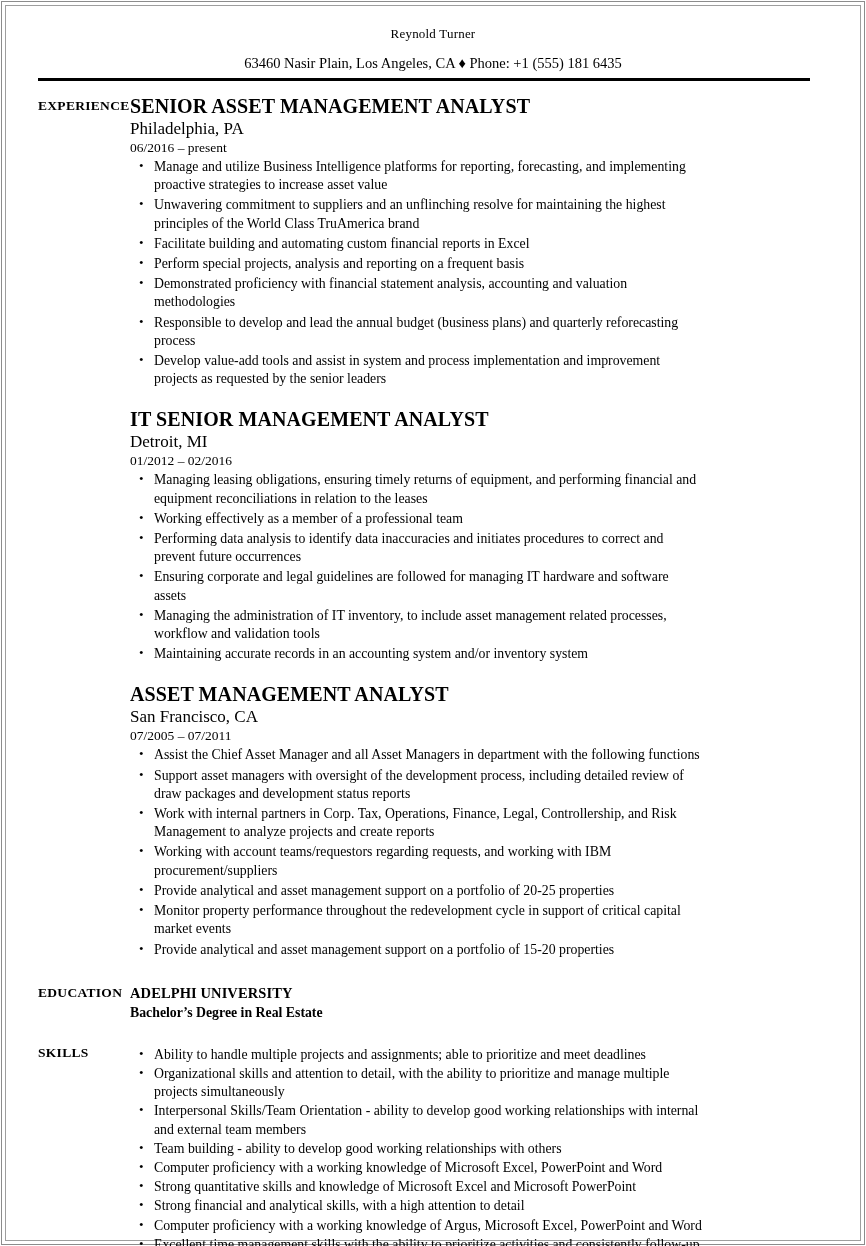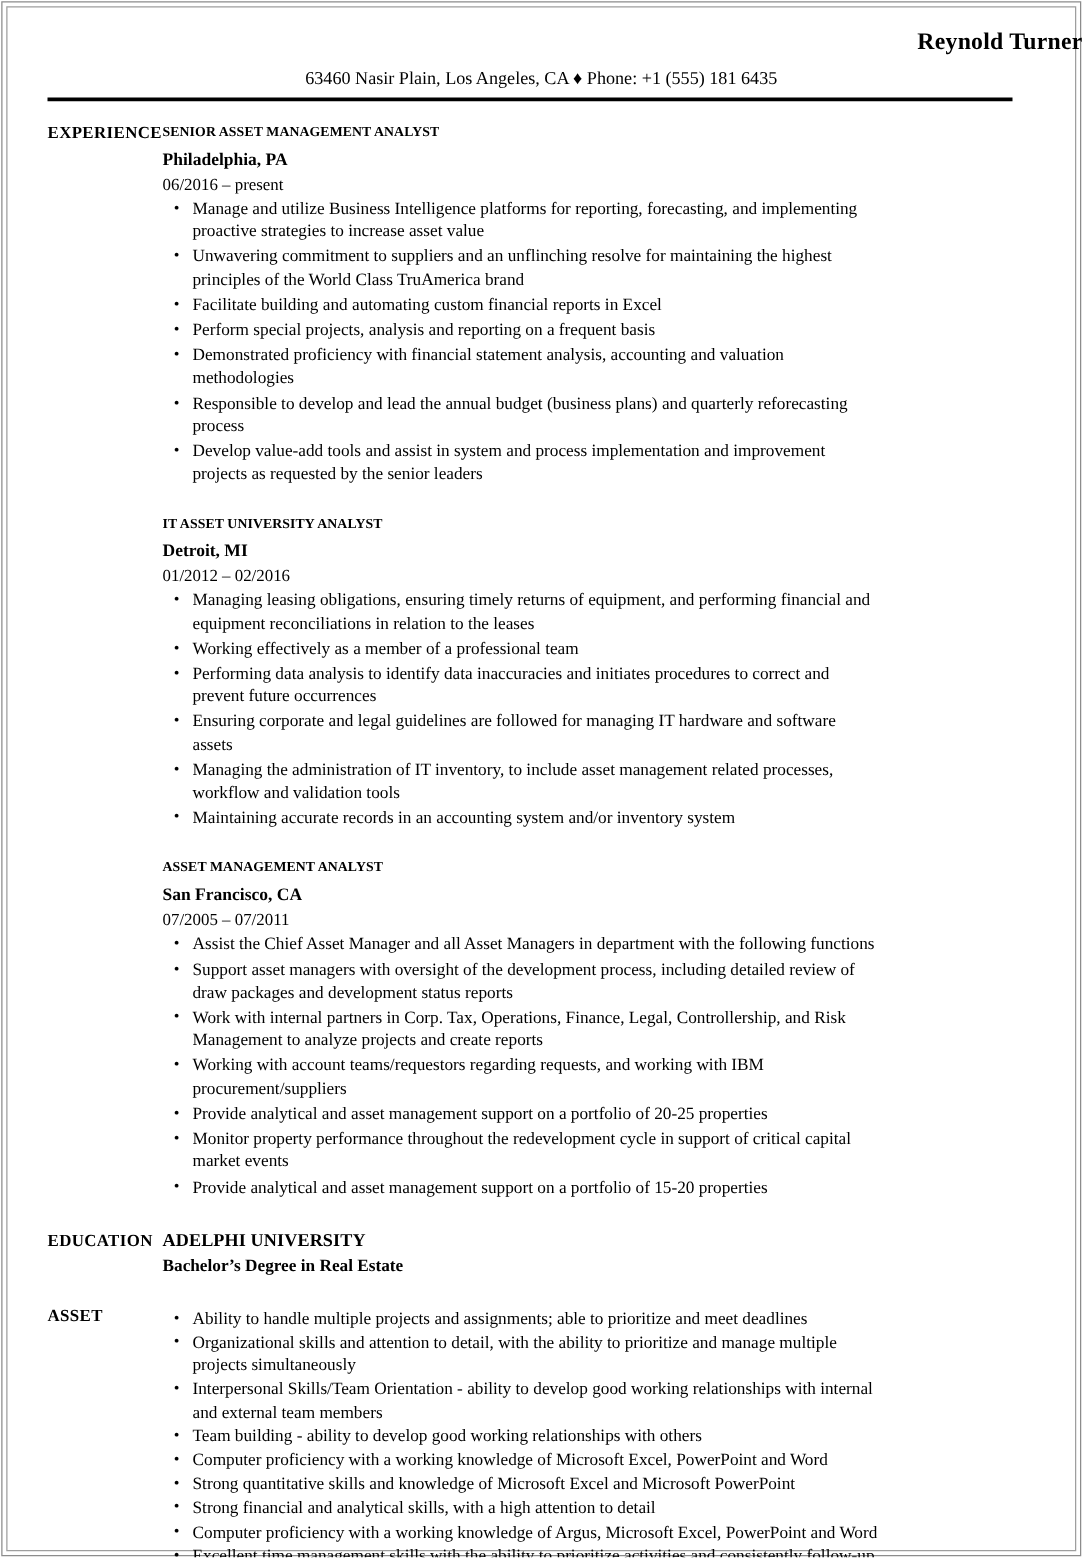--- a/index.html
+++ b/index.html
@@ -41,25 +41,24 @@
     left: 0; top: 0;
     width: 866px;
   }
 
   
   .hdr {
     text-align: center;
     padding-top: 22px;
   }
   .hdr-name {
-    font-size: 19px;
-    font-weight: bold;
+    font-size: 13px;
+    font-weight: normal;
     letter-spacing: 0.2px;
     line-height: 24px;
-    text-align: right;
   }
   .hdr-contact {
     font-size: 14.5px;
     font-weight: normal;
     line-height: 20px;
     margin-top: 7px;
   }
   .hdr-rule {
     margin: 5px 0 0 38px;
     width: 772px;
@@ -91,28 +90,28 @@
   }
 
   #experience-section { padding-top: 16px; }
   #education-section  { padding-top: 25px; }
   #skills-section     { padding-top: 22px; }
 
   .job { }
   .job + .job { margin-top: 22px; }
 
   .job-title {
-    font-size: 11px;
+    font-size: 20px;
     font-weight: bold;
     line-height: 19px;
     letter-spacing: 0.1px;
   }
   .job-location {
-    font-size: 14px;
-    font-weight: bold;
+    font-size: 17px;
+    font-weight: normal;
     line-height: 18px;
     margin-top: 4px;
   }
   .job-dates {
     font-size: 13.5px;
     line-height: 17px;
     margin-top: 1px;
   }
 
   ul.bullets {
@@ -178,21 +177,21 @@
             <li>Unwavering commitment to suppliers and an unflinching resolve for maintaining the highest principles of the World Class TruAmerica brand</li>
             <li>Facilitate building and automating custom financial reports in Excel</li>
             <li>Perform special projects, analysis and reporting on a frequent basis</li>
             <li>Demonstrated proficiency with financial statement analysis, accounting and valuation methodologies</li>
             <li>Responsible to develop and lead the annual budget (business plans) and quarterly reforecasting process</li>
             <li>Develop value-add tools and assist in system and process implementation and improvement projects as requested by the senior leaders</li>
           </ul>
         </div>
 
         <div class="job">
-          <div class="job-title">IT ASSET UNIVERSITY ANALYST</div>
+          <div class="job-title">IT SENIOR MANAGEMENT ANALYST</div>
           <div class="job-location">Detroit, MI</div>
           <div class="job-dates">01/2012 – 02/2016</div>
           <ul class="bullets">
             <li>Managing leasing obligations, ensuring timely returns of equipment, and performing financial and equipment reconciliations in relation to the leases</li>
             <li>Working effectively as a member of a professional team</li>
             <li>Performing data analysis to identify data inaccuracies and initiates procedures to correct and prevent future occurrences</li>
             <li>Ensuring corporate and legal guidelines are followed for managing IT hardware and software assets</li>
             <li>Managing the administration of IT inventory, to include asset management related processes, workflow and validation tools</li>
             <li>Maintaining accurate records in an accounting system and/or inventory system</li>
           </ul>
@@ -218,21 +217,21 @@
 
     <div class="section" id="education-section">
       <div class="sec-label">EDUCATION</div>
       <div class="sec-body">
         <div class="edu-school">ADELPHI UNIVERSITY</div>
         <div class="edu-degree">Bachelor’s Degree in Real Estate</div>
       </div>
     </div>
 
     <div class="section" id="skills-section">
-      <div class="sec-label">ASSET</div>
+      <div class="sec-label">SKILLS</div>
       <div class="sec-body">
         <ul class="bullets">
           <li>Ability to handle multiple projects and assignments; able to prioritize and meet deadlines</li>
           <li>Organizational skills and attention to detail, with the ability to prioritize and manage multiple projects simultaneously</li>
           <li>Interpersonal Skills/Team Orientation - ability to develop good working relationships with internal and external team members</li>
           <li>Team building - ability to develop good working relationships with others</li>
           <li>Computer proficiency with a working knowledge of Microsoft Excel, PowerPoint and Word</li>
           <li>Strong quantitative skills and knowledge of Microsoft Excel and Microsoft PowerPoint</li>
           <li>Strong financial and analytical skills, with a high attention to detail</li>
           <li>Computer proficiency with a working knowledge of Argus, Microsoft Excel, PowerPoint and Word</li>

